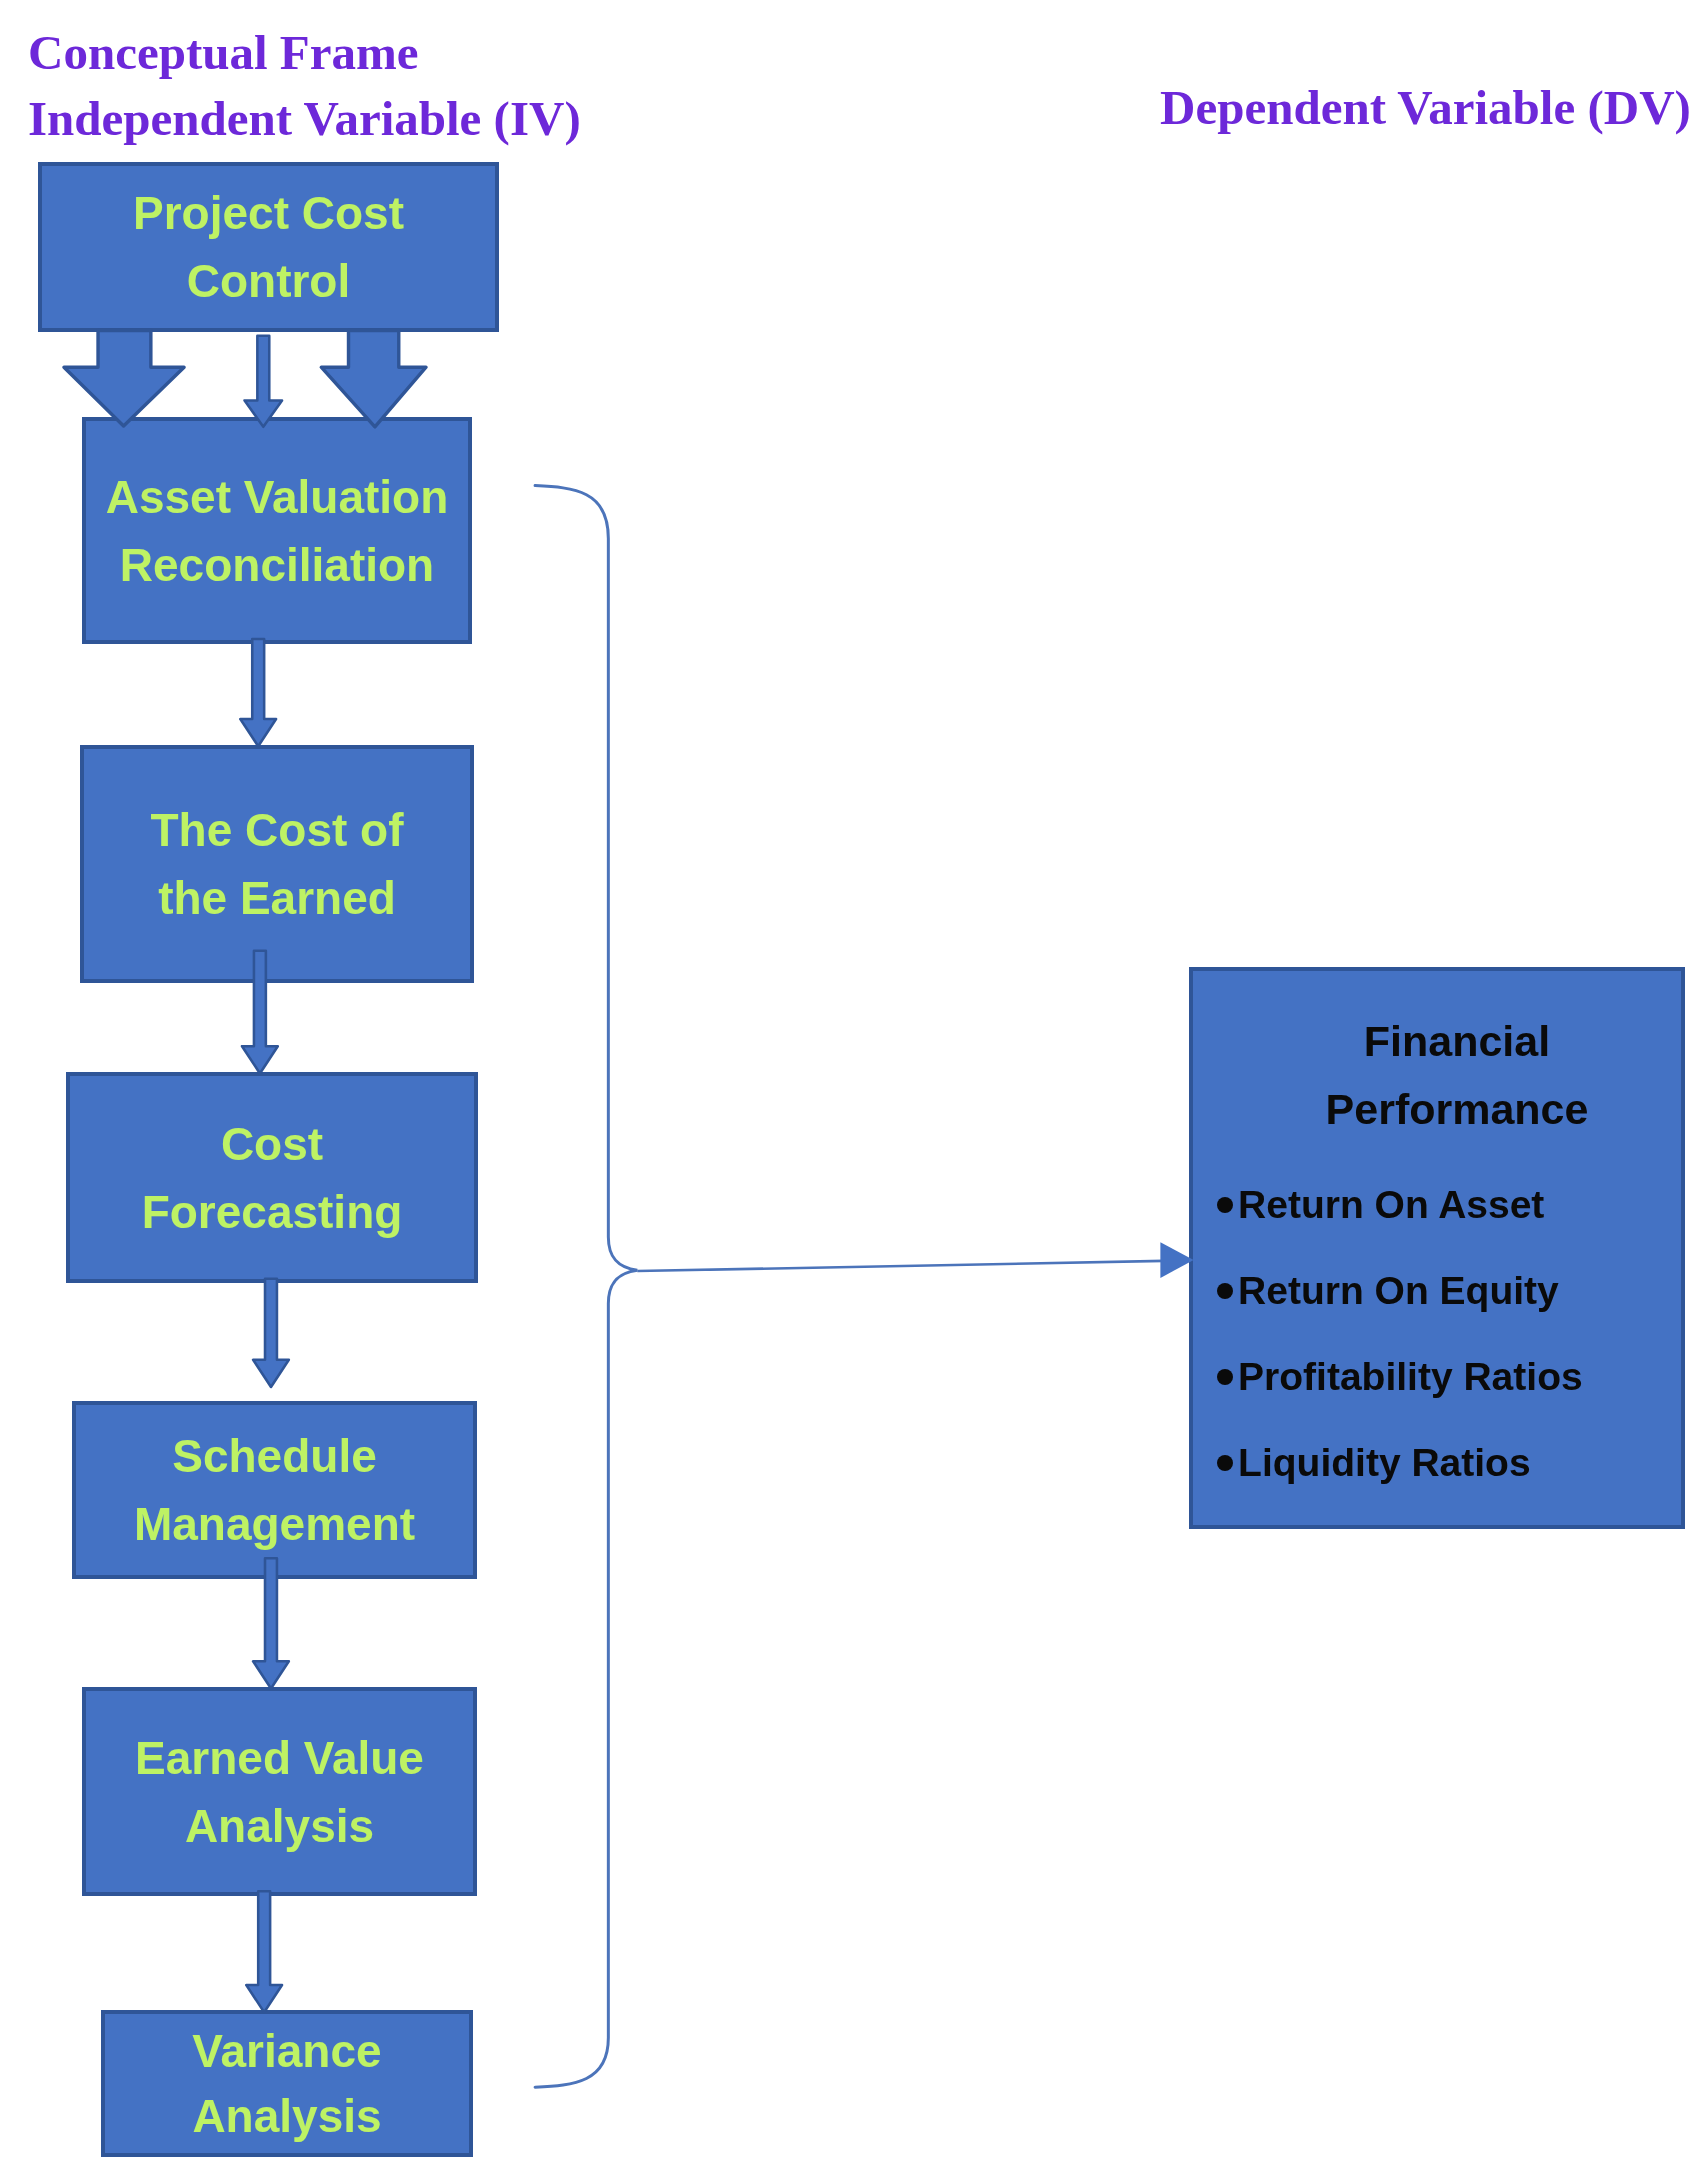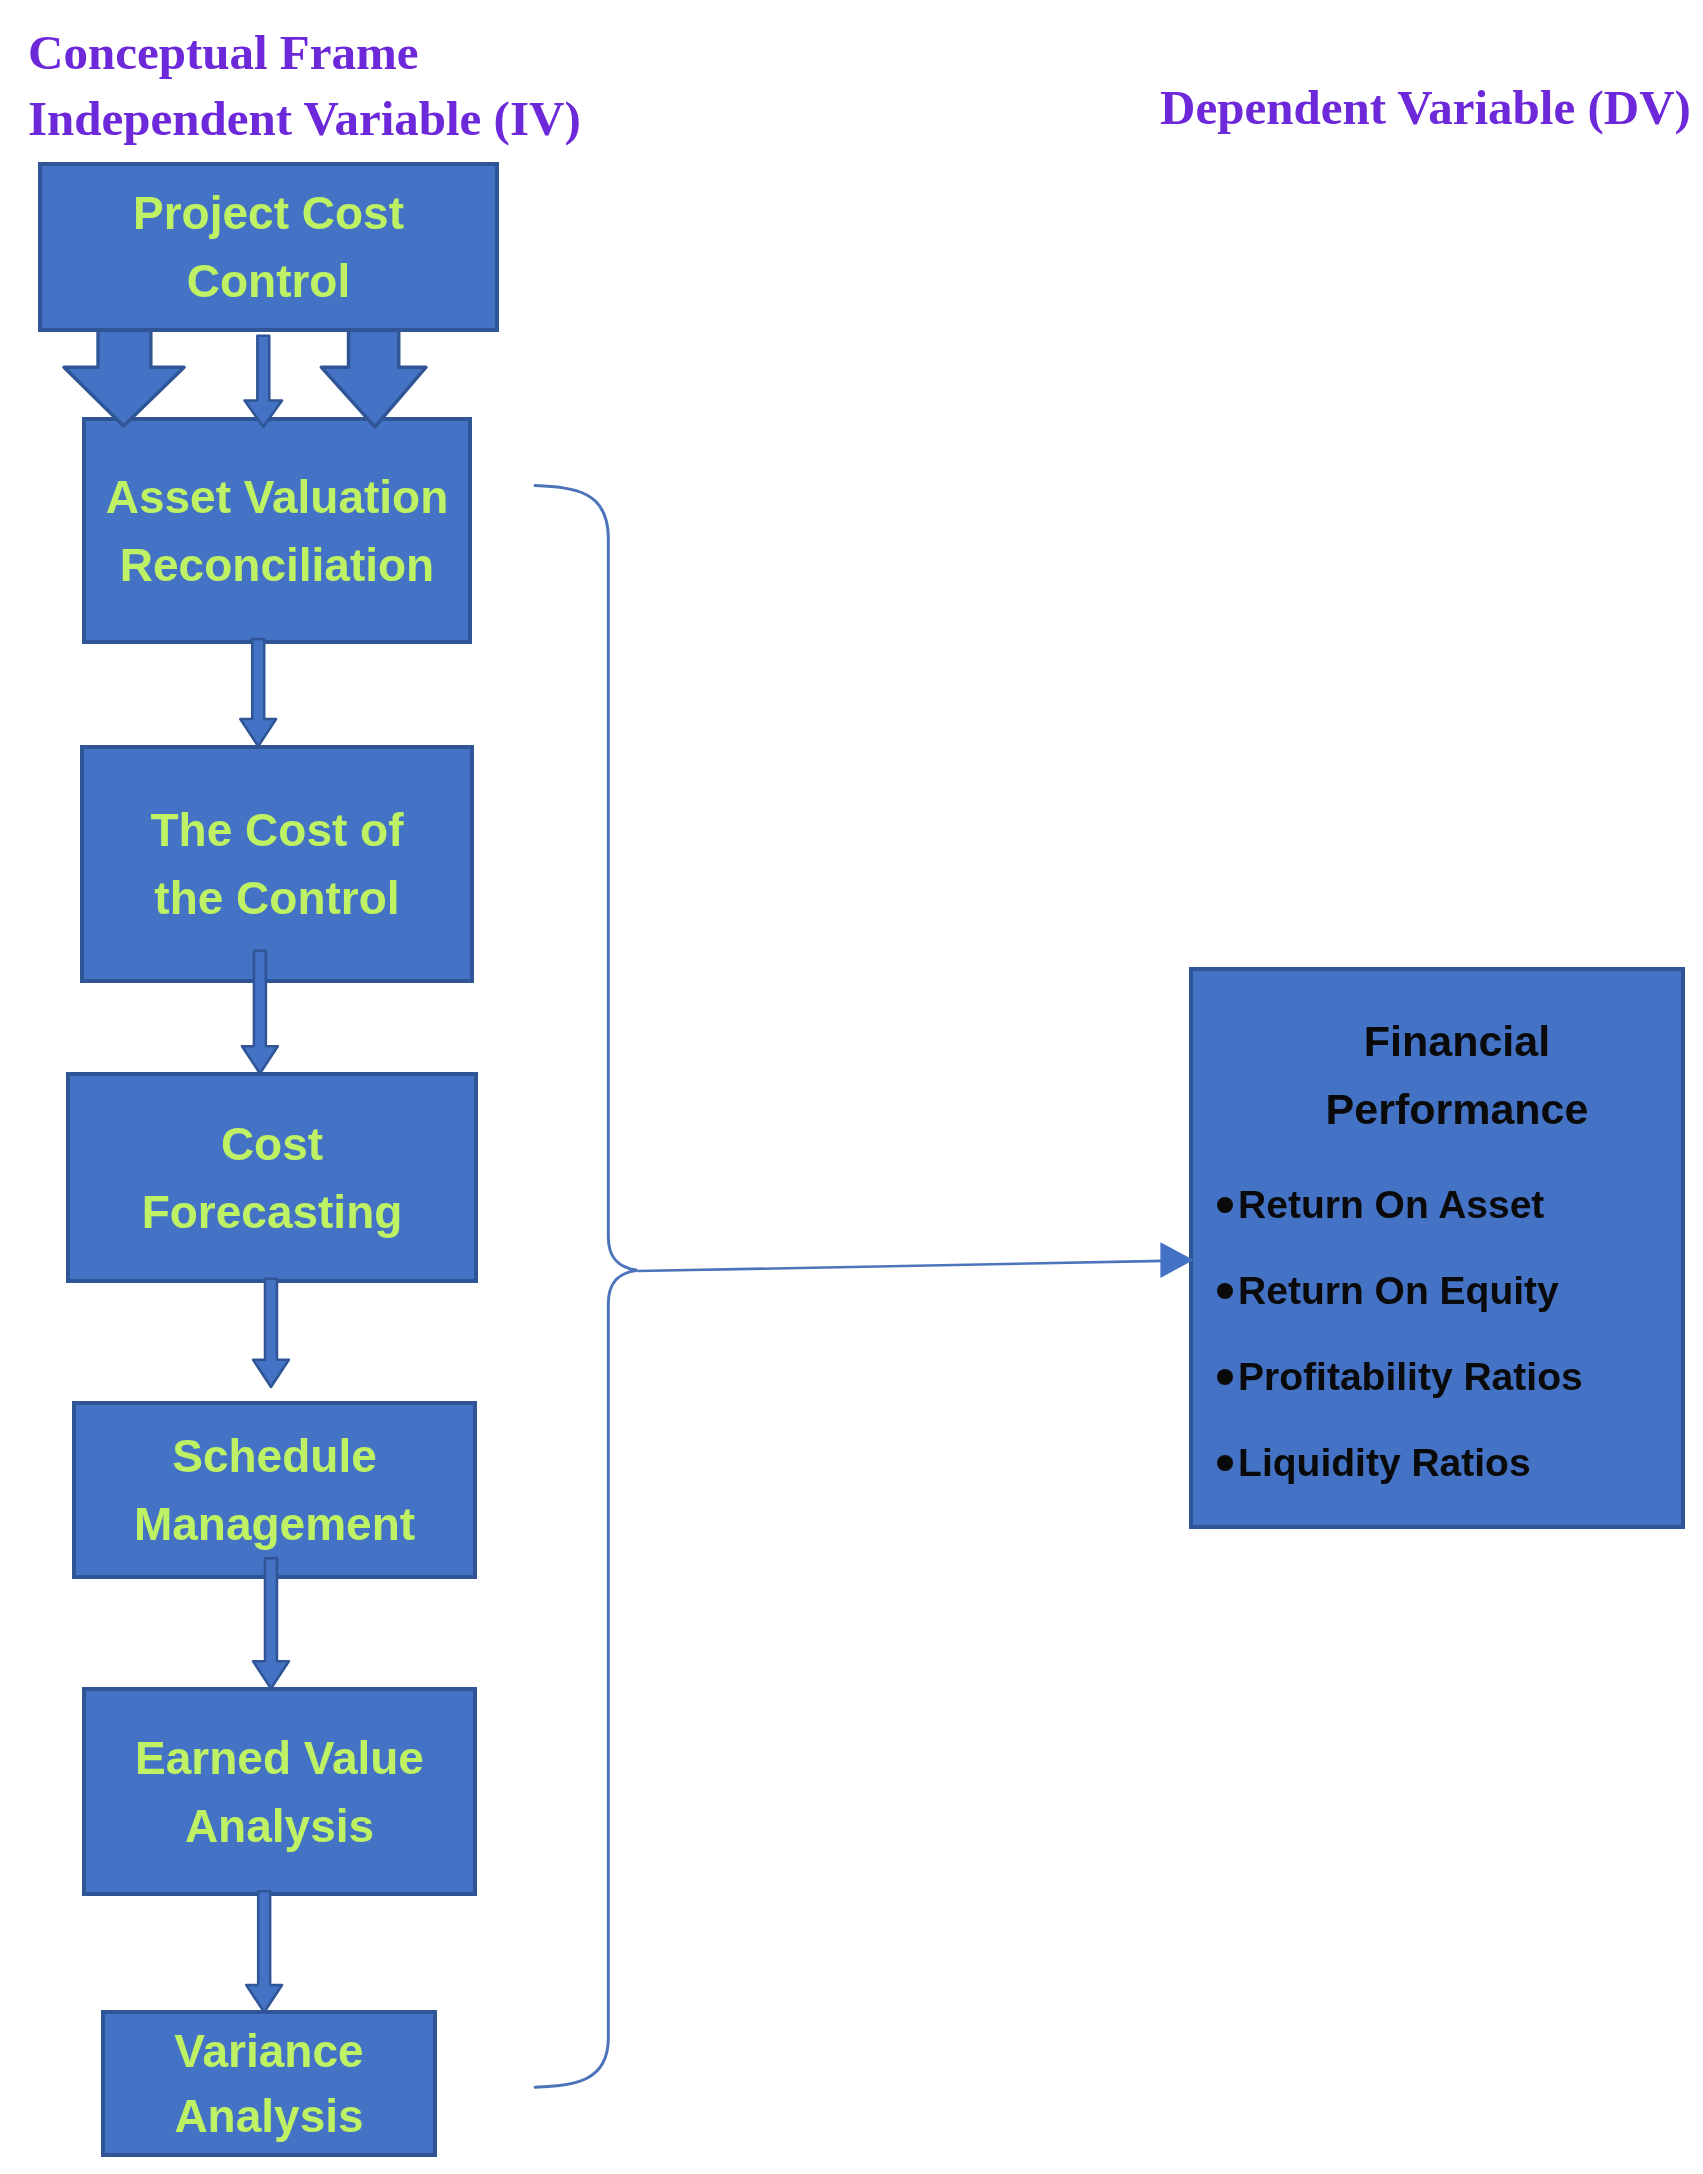--- a/index.html
+++ b/index.html
@@ -44,39 +44,39 @@
     <div class="bl">Control</div>
   </div>
 
   <div class="flow-box" style="left:82px;top:417px;width:390px;height:227px;">
     <div class="bl">Asset Valuation</div>
     <div class="bl">Reconciliation</div>
   </div>
 
   <div class="flow-box" style="left:80px;top:745px;width:394px;height:238px;">
     <div class="bl">The Cost of</div>
-    <div class="bl">the Control</div>
+    <div class="bl">the Earned</div>
   </div>
 
   <div class="flow-box" style="left:66px;top:1072px;width:412px;height:211px;">
     <div class="bl">Cost</div>
     <div class="bl">Forecasting</div>
   </div>
 
   <div class="flow-box" style="left:72px;top:1385px;width:405px;height:178px;margin-top:16px;">
     <div class="bl">Schedule</div>
     <div class="bl">Management</div>
   </div>
 
   <div class="flow-box" style="left:82px;top:1687px;width:395px;height:209px;">
     <div class="bl">Earned Value</div>
     <div class="bl">Analysis</div>
   </div>
 
-  <div class="flow-box" style="left:101px;top:2010px;width:336px;height:147px;line-height:65px;">
+  <div class="flow-box" style="left:101px;top:2010px;width:372px;height:147px;line-height:65px;">
     <div class="bl">Variance</div>
     <div class="bl">Analysis</div>
   </div>
 
   <div class="dv-box">
     <div class="dv-title">
       <div>Financial</div>
       <div>Performance</div>
     </div>
     <div class="dv-bullets">

